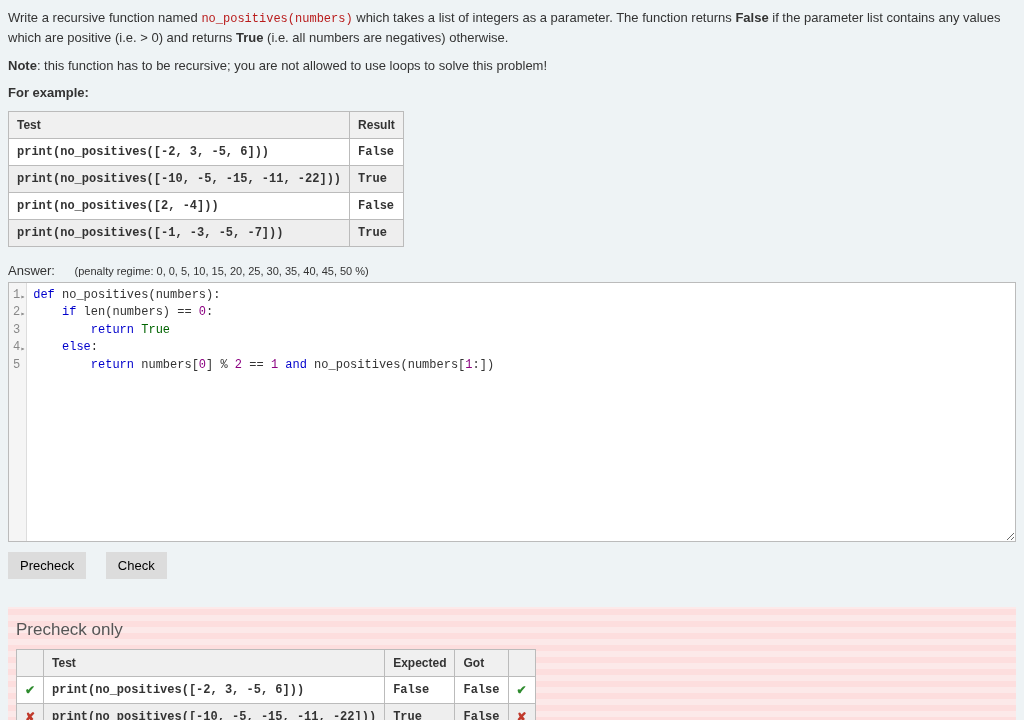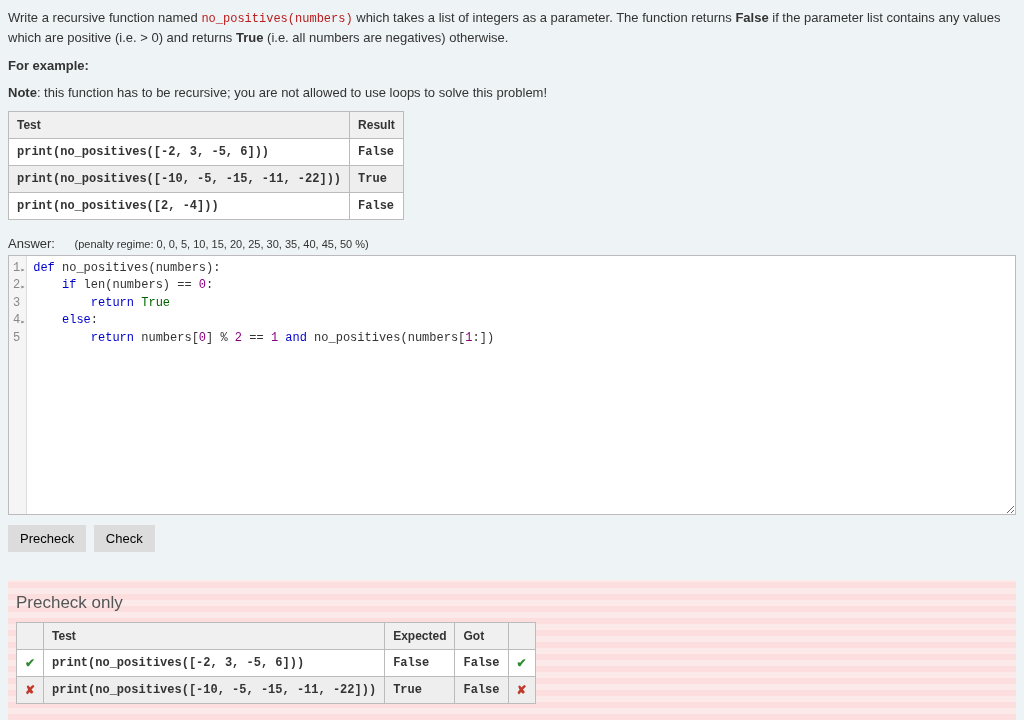--- a/index.html
+++ b/index.html
@@ -19,66 +19,70 @@
 .editor { border: 1px solid #bbb; background: #fff; display: flex; height: 260px; margin-top: 2px; resize: both; overflow: auto; }
 .gutter { background: #f5f5f5; color: #888; text-align: right; padding: 4px 6px 4px 4px; border-right: 1px solid #ddd; font-family: "Courier New", monospace; font-size: 12px; line-height: 1.45; user-select: none; }
 .gutter .ln { display: block; }
 .gutter .fold { position: relative; }
 .gutter .fold::after { content: "▸"; font-size: 8px; color: #888; position: absolute; right: -5px; top: 4px; }
 .codearea { flex: 1; padding: 4px 6px; font-family: "Courier New", monospace; font-size: 12px; line-height: 1.45; white-space: pre; overflow: auto; }
 .kw { color: #0000cc; }
 .num { color: #8b0080; }
 .py-bool { color: #006400; }
 .buttons { margin-top: 10px; }
-.btn { display: inline-block; background: #dcdcdc; border: none; padding: 6px 12px; font-size: 13px; cursor: pointer; margin-right: 4px; }
+.btn { display: inline-block; background: #dcdcdc; border: none; padding: 6px 12px; font-size: 13px; cursor: pointer; margin-right: 16px; }
 .results-section { margin-top: 28px; padding: 10px 8px 16px 8px; background: repeating-linear-gradient(0deg, #fddede 0px, #fddede 6px, #fce9e9 6px, #fce9e9 12px); }
 .results-title { font-size: 17px; color: #555; margin-bottom: 6px; font-weight: normal; }
 .results-table { border-collapse: collapse; background: #fff; }
 .results-table th, .results-table td { border: 1px solid #bbb; padding: 4px 8px; font-size: 12px; text-align: left; }
 .results-table th { background: #f0f0f0; font-weight: bold; }
 .results-table tr:nth-child(even) td { background: #eeeeee; }
 .results-table tr:nth-child(odd) td { background: #ffffff; }
 .status-cell { text-align: center; width: 24px; }
 .icon-pass { color: #2e8b2e; font-weight: bold; }
 .icon-fail { color: #c0392b; font-weight: bold; }
 </style>
 </head>
 <body>
 
 <div class="page">
 
   <div class="prompt-text">
     <span>Write a recursive function named </span><span class="code-inline">no_positives(numbers)</span><span> which takes a list of integers as a parameter. The function returns </span><span class="bold">False</span><span> if the parameter list contains any values which are positive (i.e. &gt; 0) and returns </span><span class="bold">True</span><span> (i.e. all numbers are negatives) otherwise.</span>
   </div>
 
-  <div class="prompt-text bold">For example:</div>
-
   <div class="prompt-text">
     <span class="bold">Note</span><span>: this function has to be recursive; you are not allowed to use loops to solve this problem!</span>
   </div>
+
+  <div class="prompt-text bold">For example:</div>
 
   <table class="examples-table">
     <thead>
       <tr>
         <th>Test</th>
         <th>Result</th>
       </tr>
     </thead>
     <tbody id="examples-body">
         <tr>
           <td class="mono">print(no_positives([-2, 3, -5, 6]))</td>
           <td class="mono">False</td>
         </tr>
         <tr>
           <td class="mono">print(no_positives([-10, -5, -15, -11, -22]))</td>
           <td class="mono">True</td>
         </tr>
         <tr>
           <td class="mono">print(no_positives([2, -4]))</td>
           <td class="mono">False</td>
+        </tr>
+        <tr>
+          <td class="mono">print(no_positives([-1, -3, -5, -7]))</td>
+          <td class="mono">True</td>
         </tr>
       </tbody>
   </table>
 
   <div>
     <span class="answer-label">Answer:</span>
     <span class="penalty">(penalty regime: 0, 0, 5, 10, 15, 20, 25, 30, 35, 40, 45, 50 %)</span>
   </div>
 
   <div class="editor">

